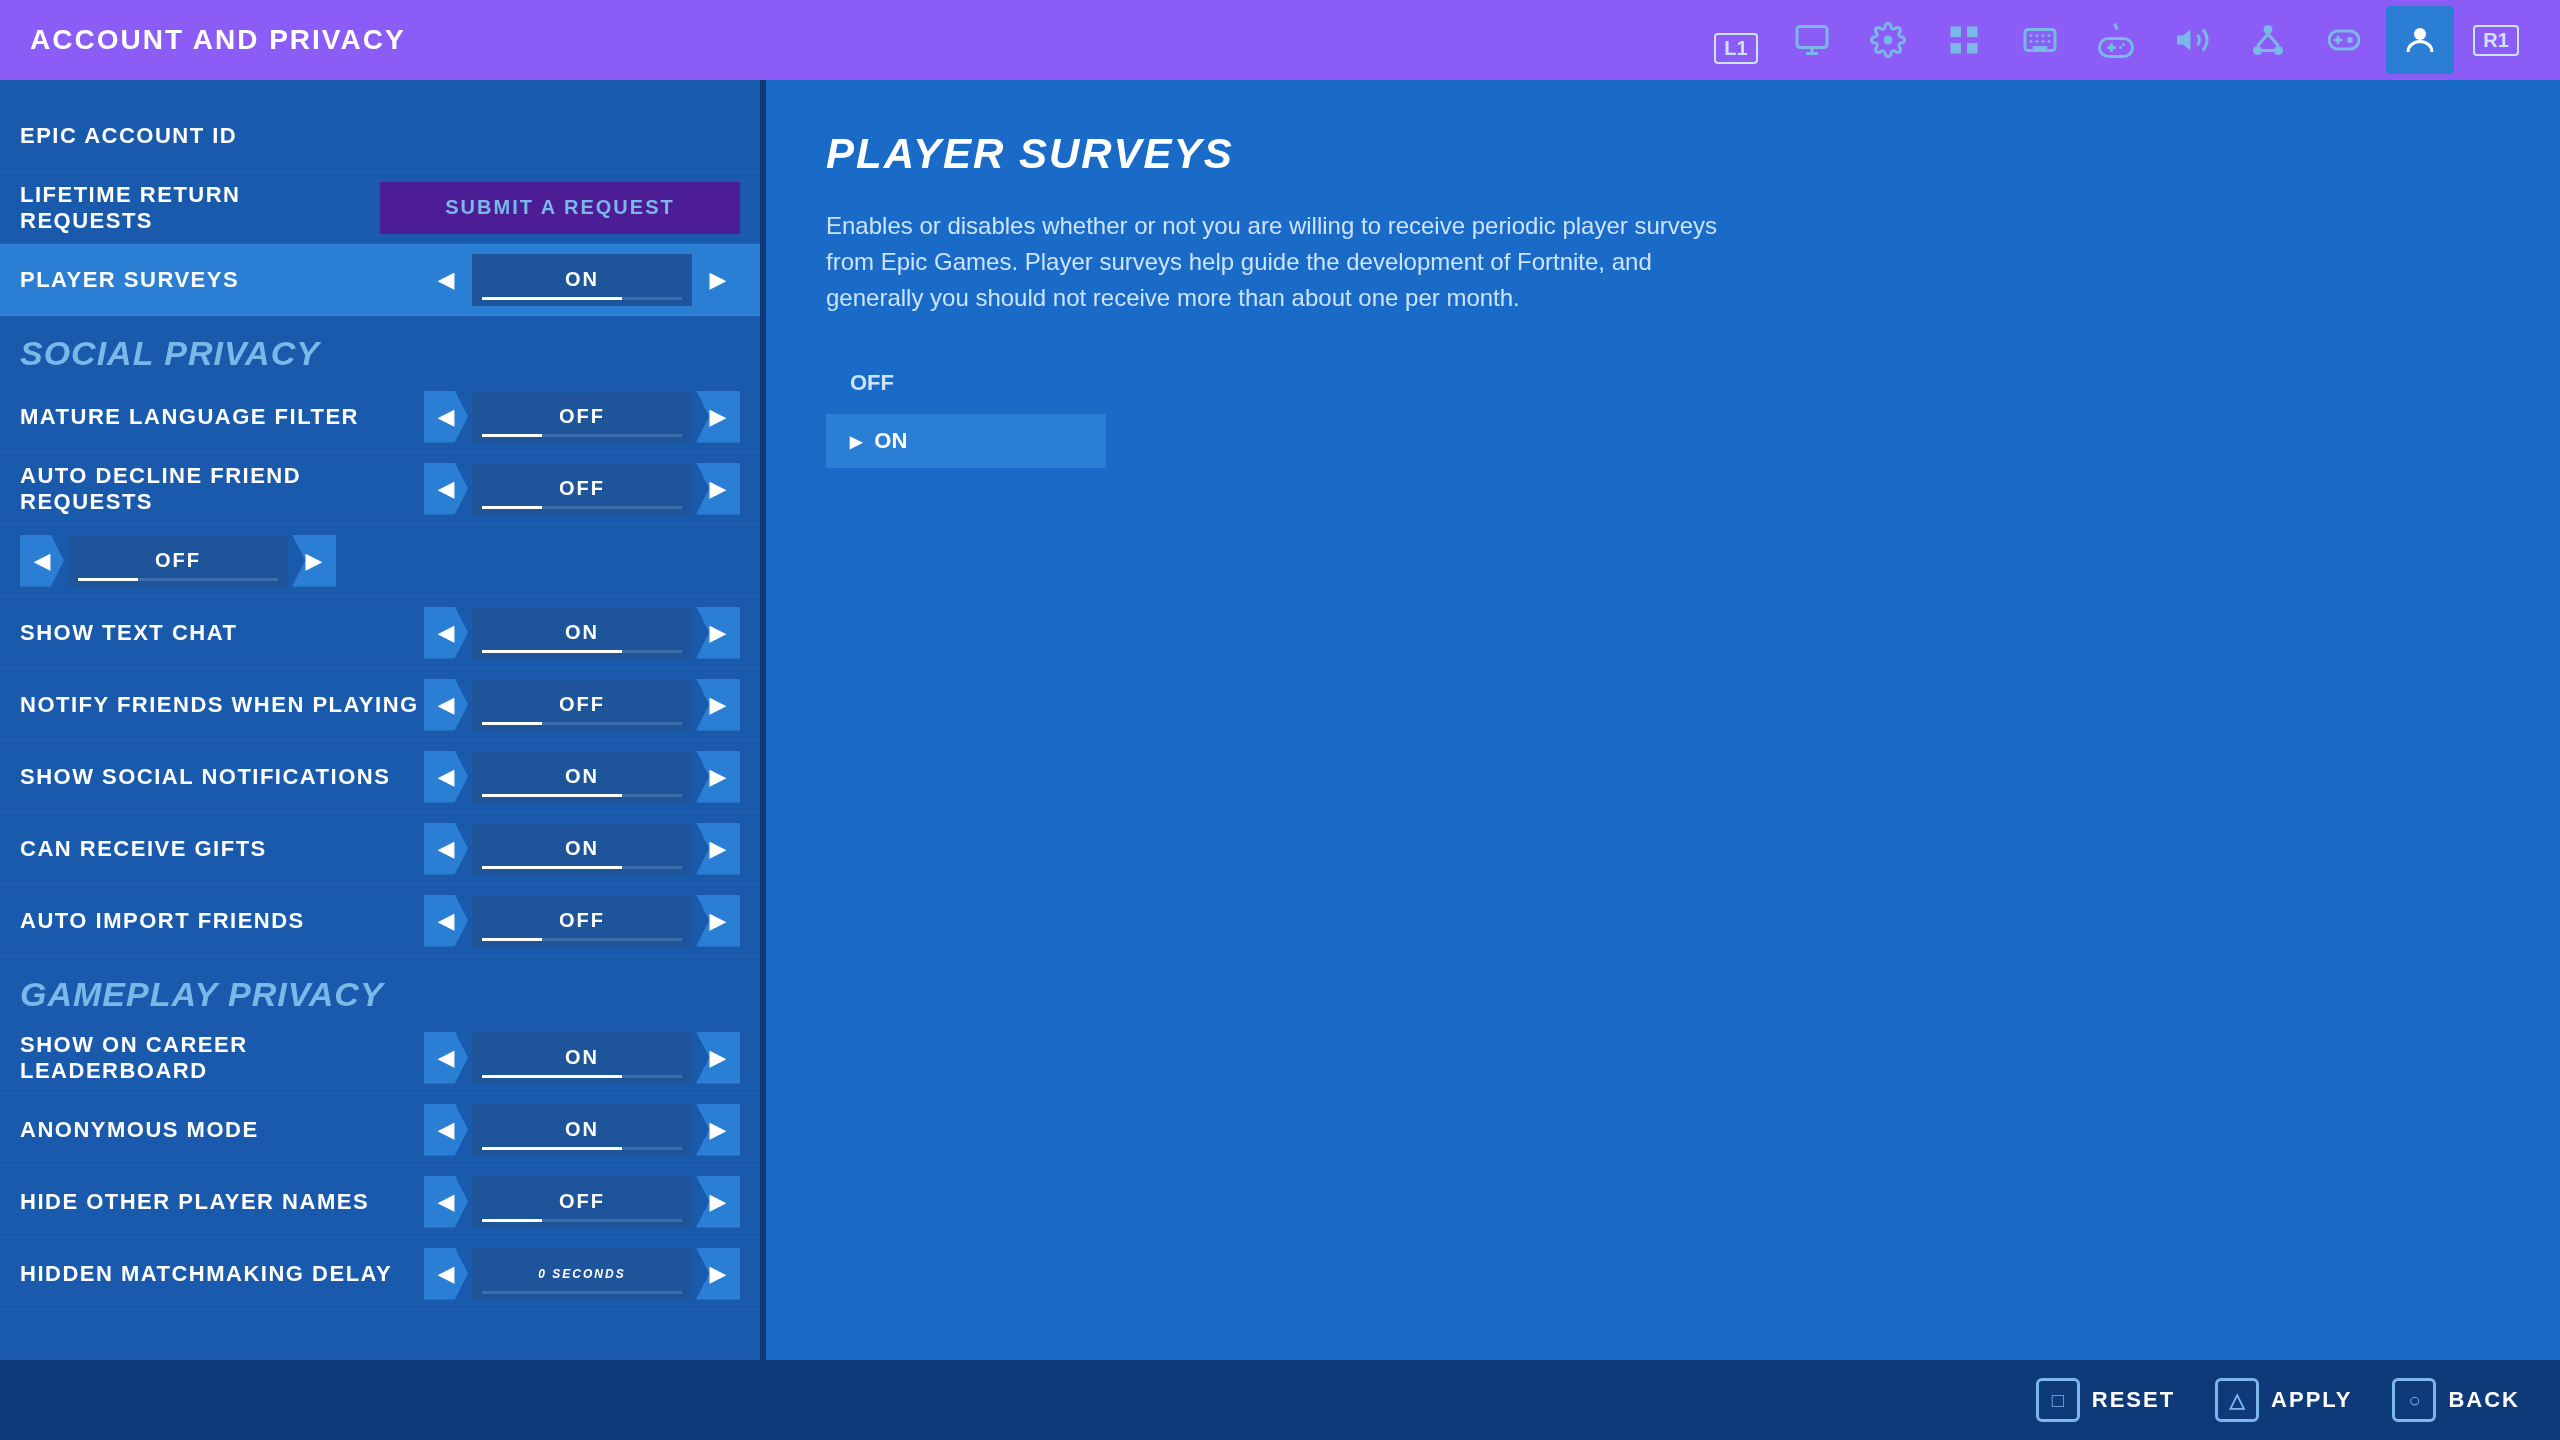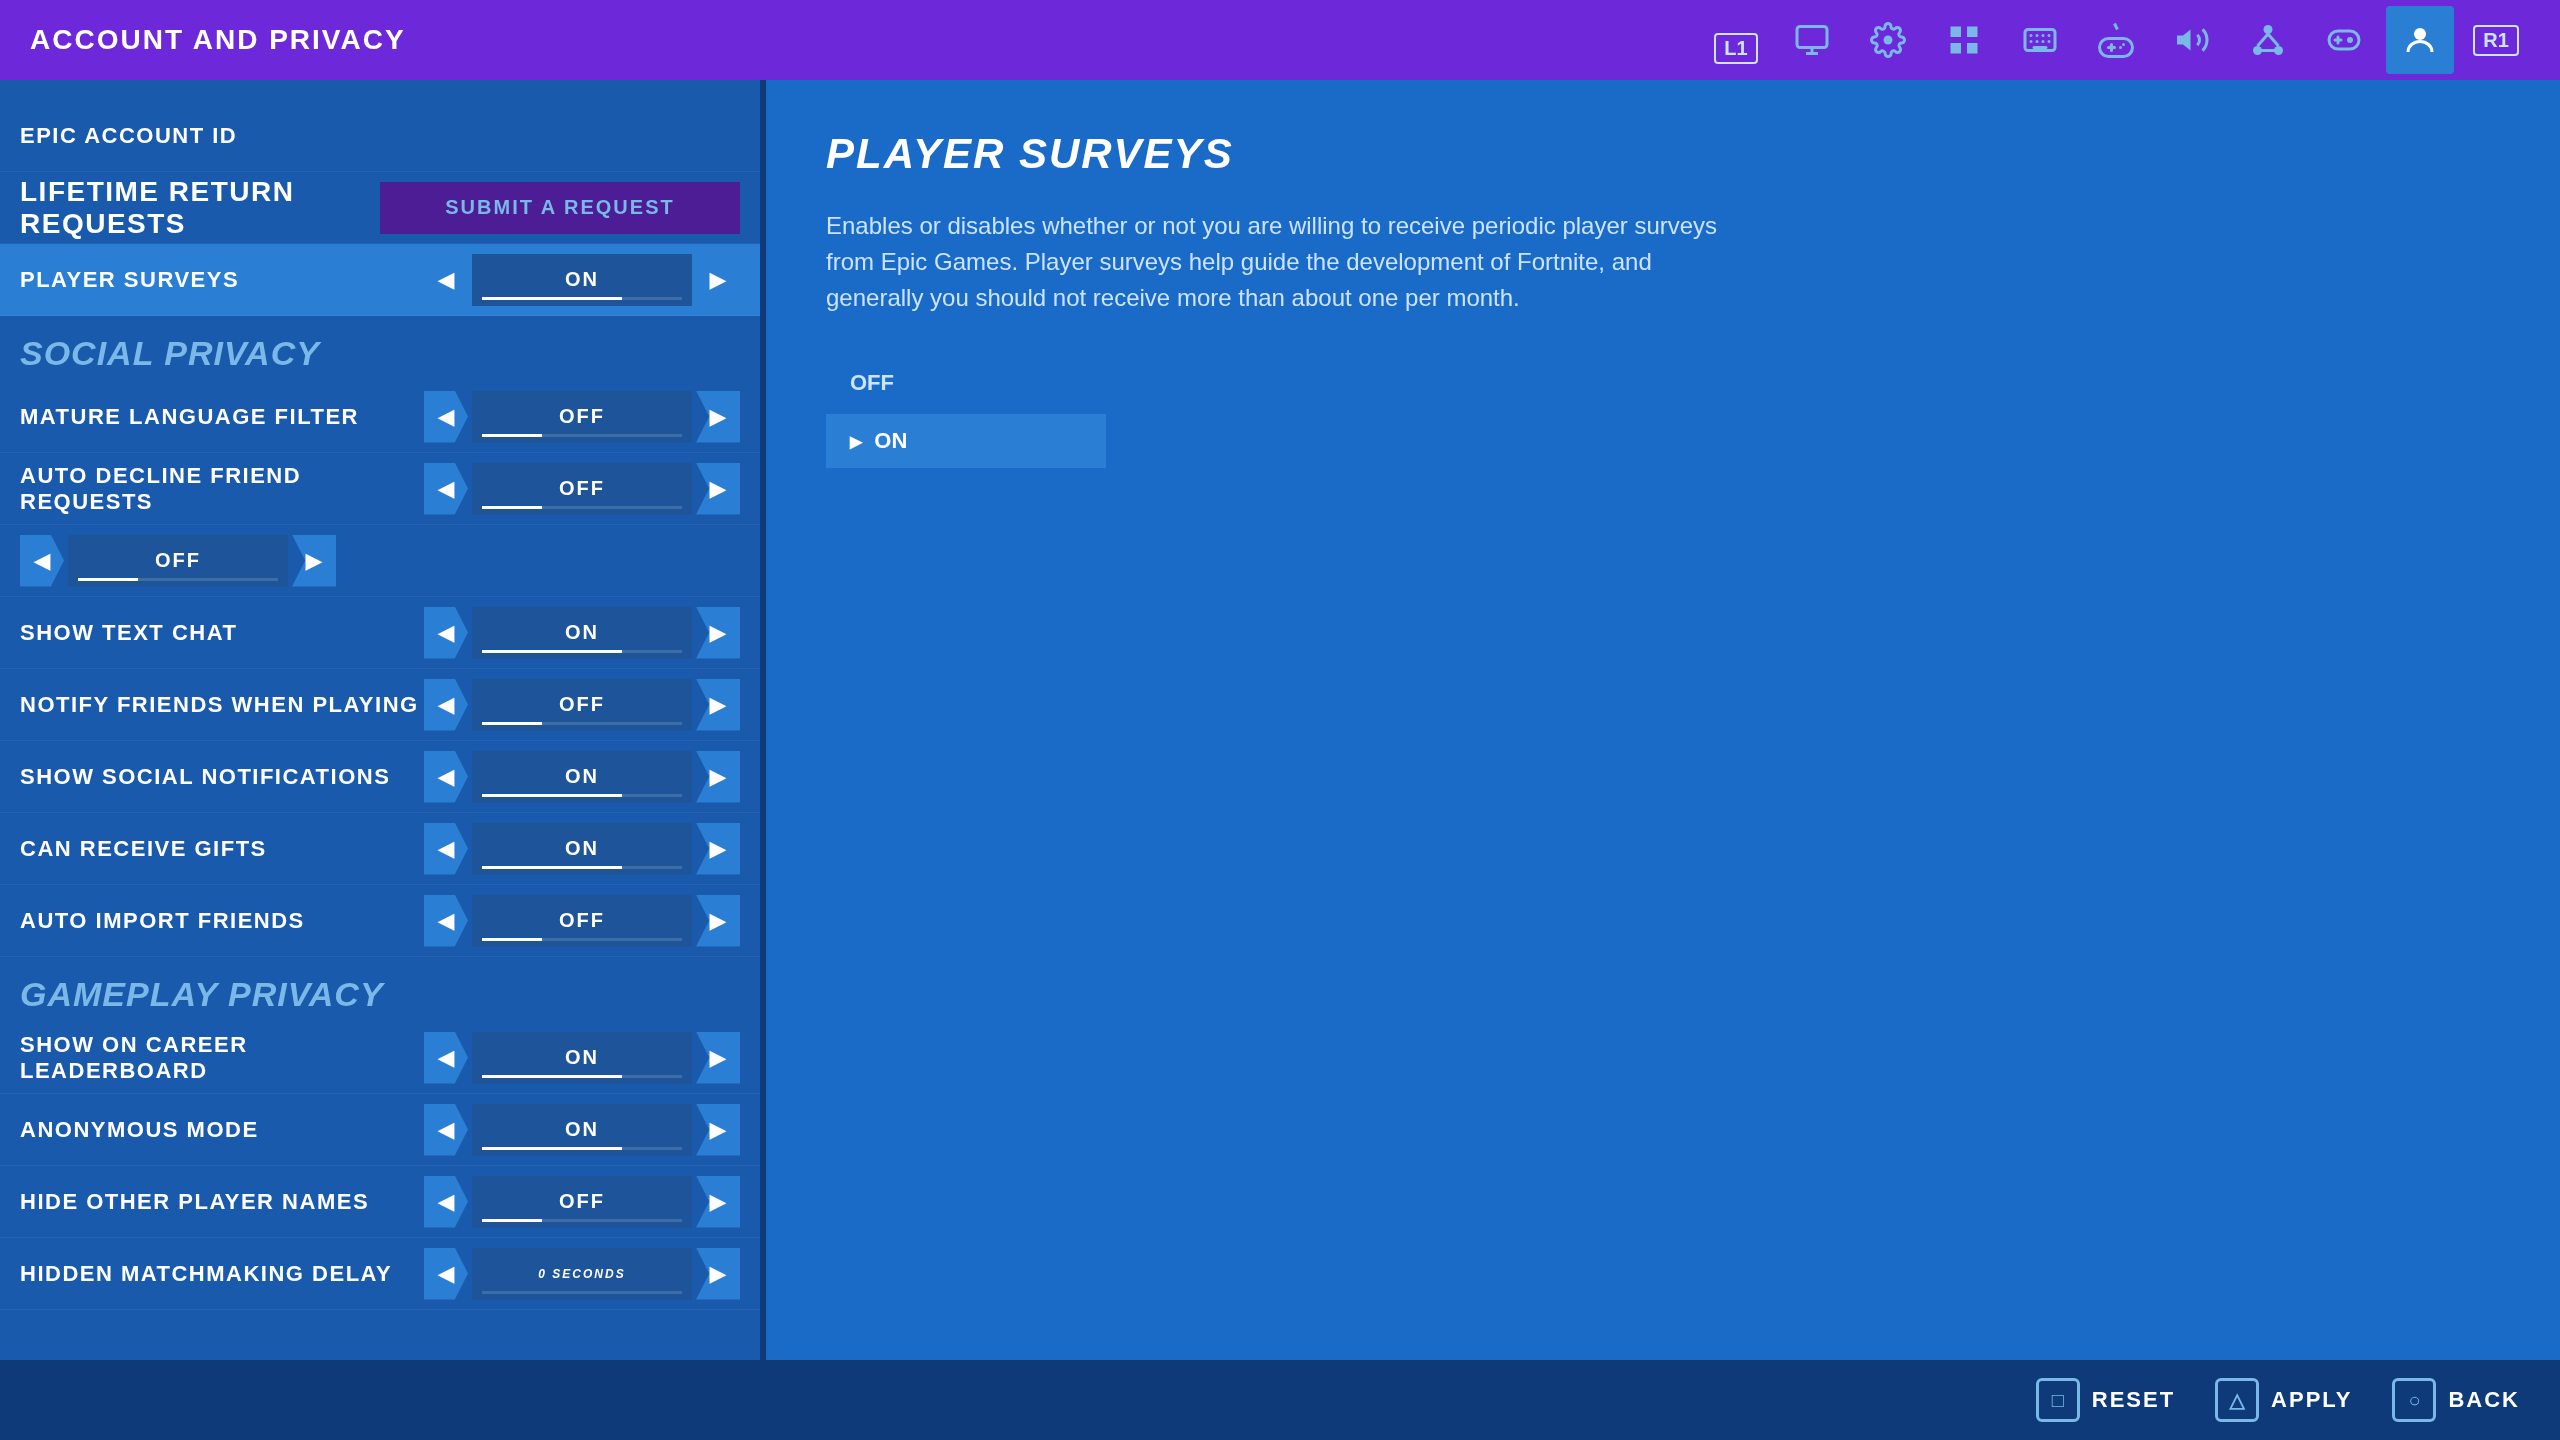--- a/index.html
+++ b/index.html
@@ -13,21 +13,21 @@
       position: relative;
     }
 
     
     .top-nav {
       position: absolute;
       top: 0;
       left: 0;
       right: 0;
       height: 80px;
-      background: #6d28d9;
+      background: #8b5cf6;
       display: flex;
       align-items: center;
       padding: 0 30px;
       gap: 20px;
     }
 
     .page-title {
       color: white;
       font-size: 28px;
       font-weight: 900;
@@ -226,21 +226,21 @@
     .lifetime-row {
       display: flex;
       align-items: center;
       height: 72px;
       padding: 0 20px;
       border-bottom: 1px solid rgba(255,255,255,0.05);
     }
 
     .lifetime-label {
       color: white;
-      font-size: 28px;
+      font-size: 22px;
       font-weight: 900;
       letter-spacing: 1.5px;
       text-transform: uppercase;
       flex: 1;
     }
 
     
     .section-header {
       padding: 18px 20px 8px;
       color: #7ab8e8;

